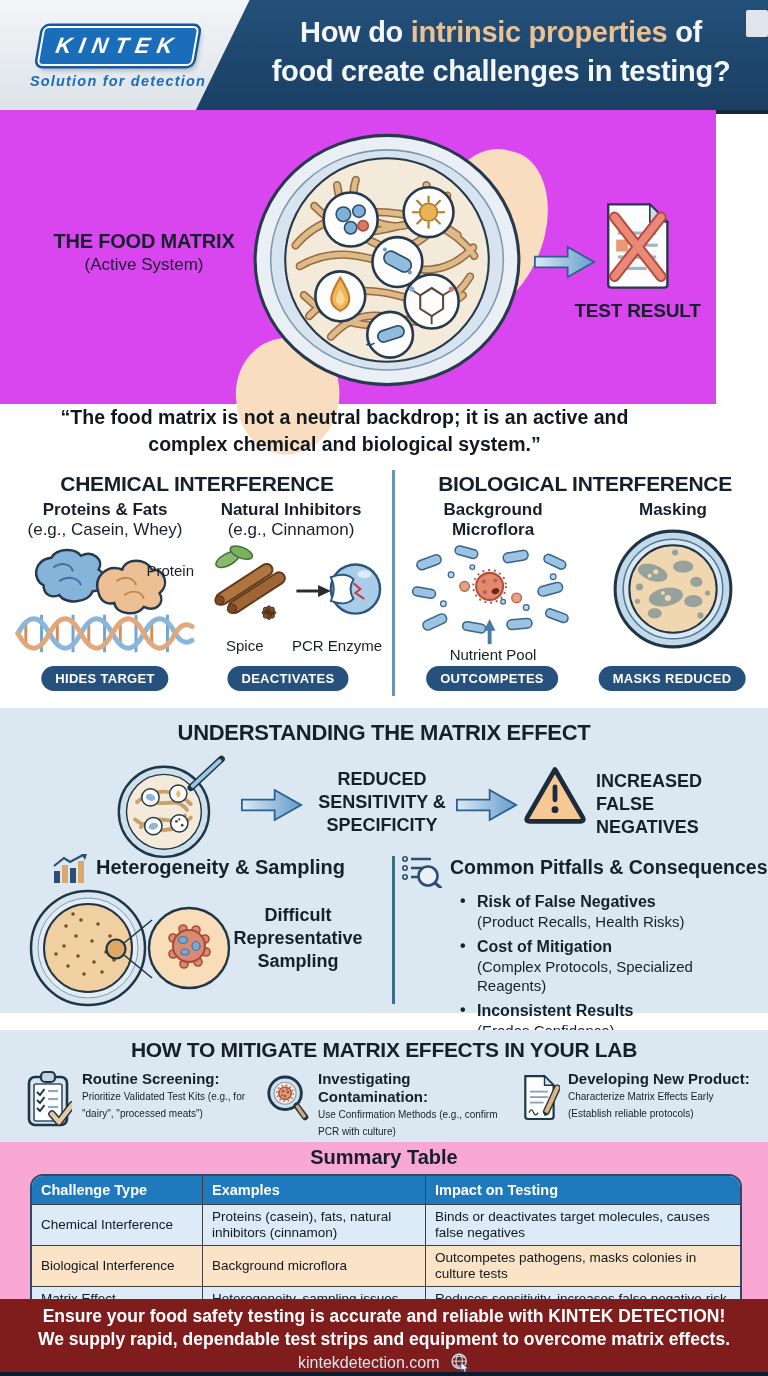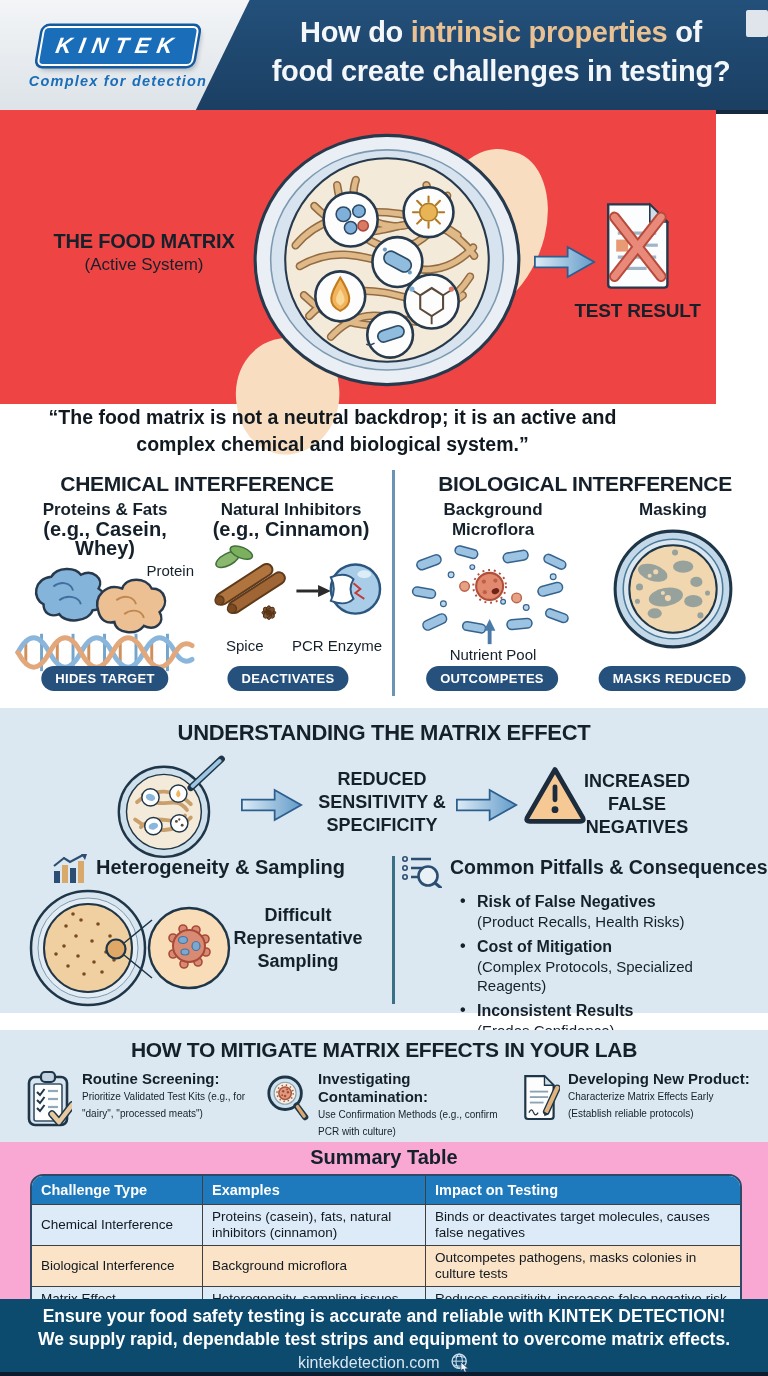--- a/index.html
+++ b/index.html
@@ -17,67 +17,67 @@
   .accent{color:#e9c193;}
   .logo-wrap{position:absolute;left:28px;top:26px;width:180px;text-align:center;}
   .logo-box{display:inline-block;background:#1a6db8;border-radius:6px;padding:5px 14px;
             transform:skewX(-10deg);border:2.5px solid #ffffff;
             box-shadow:0 0 0 2.5px #155a9e,3px 4px 5px rgba(10,30,60,.3);}
   .logo-text{display:inline-block;color:#fff;font-weight:bold;font-style:italic;
              font-size:22px;letter-spacing:7px;}
   .logo-tagline{margin-top:7px;color:#1a6db8;font-weight:bold;font-style:italic;
                 font-size:14.5px;letter-spacing:1.2px;}
   
-  .sec-fm{position:absolute;top:110px;left:0;width:716px;height:294px;background:#ef4444;}
+  .sec-fm{position:absolute;top:110px;left:0;width:716px;height:294px;background:#d946ef;}
   .blob{position:absolute;background:#f9ddc0;}
   .blob1{left:432px;top:38px;width:112px;height:168px;border-radius:52% 48% 60% 40%;transform:rotate(14deg);}
   .blob2{left:236px;top:228px;width:104px;height:116px;border-radius:55% 45% 60% 50%;transform:rotate(-9deg);}
   .fm-label{position:absolute;left:28px;top:120px;width:232px;text-align:center;}
   .fm-label .t1{font-size:20px;font-weight:bold;letter-spacing:-0.2px;}
   .fm-label .t2{font-size:17px;margin-top:2px;}
   .fm-bowl{position:absolute;left:252px;top:20px;width:270px;height:262px;}
   .fm-arrow{position:absolute;left:534px;top:134px;width:62px;height:36px;}
   .fm-doc{position:absolute;left:597px;top:86px;width:80px;height:100px;}
   .fm-result{position:absolute;left:555px;top:190px;width:165px;text-align:center;
              font-size:19px;font-weight:bold;letter-spacing:-0.2px;}
   
-  .quote{position:absolute;top:404px;left:0;width:665px;text-align:center;}
+  .quote{position:absolute;top:404px;left:12px;width:665px;text-align:center;}
   .quote span{display:inline-block;max-width:620px;font-size:19.5px;font-weight:bold;line-height:27px;color:#101820;}
   
   .sec-int{position:absolute;top:460px;left:0;width:768px;height:248px;background:#fff;}
   .int-divider{position:absolute;left:392px;top:10px;width:2.5px;height:226px;background:#6a94b4;}
   .int-title{position:absolute;top:12px;font-size:21px;font-weight:bold;letter-spacing:-0.3px;text-align:center;}
   .int-title.chem{left:14px;width:366px;}
   .int-title.bio{left:412px;width:346px;}
   .int-col{position:absolute;top:40px;text-align:center;}
   .col-a{left:12px;width:186px;}
   .col-b{left:198px;width:186px;}
   .col-c{left:406px;width:174px;}
   .col-d{left:586px;width:174px;}
   .int-h{font-size:17px;font-weight:bold;line-height:20px;}
-  .int-s{font-size:20px;line-height:19px;font-weight:bold;}
+  .int-s{font-size:17px;line-height:19px;}
   .int-col svg{display:block;margin:4px auto 0;}
   .cap{font-size:15px;color:#15202b;}
   .cap-protein{position:absolute;right:4px;top:62px;}
   .cap-row{position:relative;height:18px;margin-top:-2px;}
   .cap-spice{position:absolute;left:28px;top:0;}
   .cap-enzyme{position:absolute;right:2px;top:0;}
   .cap-nutrient{margin-top:-2px;}
   .badge{position:absolute;top:206px;transform:translateX(-50%);background:#27517d;color:#fff;
          font-weight:bold;font-size:13px;padding:5px 14px;border-radius:16px;letter-spacing:.3px;white-space:nowrap;}
   
   .sec-me{position:absolute;top:708px;left:0;width:768px;height:305px;background:#dbe8f1;}
   .me-title{position:absolute;top:12px;left:0;width:768px;text-align:center;
             font-size:22px;font-weight:bold;letter-spacing:-0.3px;}
   .me-bowl{position:absolute;left:114px;top:42px;width:120px;height:114px;}
   .me-arrow1{position:absolute;left:241px;top:78px;width:62px;height:38px;}
   .me-arrow2{position:absolute;left:456px;top:78px;width:62px;height:38px;}
   .me-step1{position:absolute;left:306px;top:60px;width:152px;text-align:center;
             font-size:18px;font-weight:bold;line-height:23px;}
-  .me-step2{position:absolute;left:567px;top:62px;width:140px;text-align:center;
+  .me-step2{position:absolute;left:596px;top:62px;width:140px;
             font-size:18px;font-weight:bold;line-height:23px;}
   .me-tri{position:absolute;left:522px;top:56px;width:66px;height:60px;}
   .me-divider{position:absolute;left:392px;top:148px;width:2.5px;height:148px;background:#3a7086;}
   .het-icon{position:absolute;left:52px;top:146px;width:36px;height:30px;}
   .het-title{position:absolute;left:96px;top:148px;font-size:20px;font-weight:bold;}
   .cookie{position:absolute;left:26px;top:178px;width:206px;height:124px;}
   .het-cap{position:absolute;left:222px;top:196px;width:152px;text-align:center;
            font-size:18px;font-weight:bold;line-height:23px;}
   .pit-icon{position:absolute;left:400px;top:144px;width:42px;height:36px;}
   .pit-title{position:absolute;left:450px;top:148px;font-size:19.5px;font-weight:bold;}
@@ -106,39 +106,39 @@
   .tbl-wrap{position:absolute;left:30px;top:32px;width:708px;border:2.5px solid #2e4a66;
             border-radius:13px;overflow:hidden;background:#fff;}
   table{width:100%;border-collapse:collapse;border-style:hidden;}
   th{background:#1e7abc;color:#fff;text-align:left;font-size:14.5px;font-weight:bold;
      padding:6px 9px;border:1.5px solid #3f3f3f;}
   td{font-size:13.5px;line-height:16px;padding:4px 9px;border:1.5px solid #3f3f3f;color:#101820;}
   .cw1{width:152px;}.cw2{width:204px;}
   .row-blue td{background:#dcebf7;}
   .row-peach td{background:#fae3c7;}
   
-  .footer{position:absolute;top:1299px;left:0;width:768px;height:73px;background:#0c4a6e;
+  .footer{position:absolute;top:1299px;left:0;width:768px;height:73px;background:#7f1d1d;
           color:#fff;text-align:center;}
   .f1{position:absolute;top:7px;left:0;width:768px;font-size:17.5px;font-weight:bold;}
   .f2{position:absolute;top:30px;left:0;width:768px;font-size:17.5px;font-weight:bold;}
   .fsite{position:absolute;top:53px;left:0;width:768px;font-size:16px;color:#d9e6f1;}
   .fsite svg{vertical-align:-4px;margin-left:6px;}
   .bottom-strip{position:absolute;top:1372px;left:0;width:768px;height:4px;background:#0c1c2e;}
 </style>
 </head>
 <body>
 
 <div class="page">
 
   <div class="header">
     <div class="header-blue"></div>
     <div class="corner-sq"></div>
     <div class="logo-wrap">
       <span class="logo-box"><span class="logo-text">KINTEK</span></span>
-      <div class="logo-tagline">Complex for detection</div>
+      <div class="logo-tagline">Solution for detection</div>
     </div>
     <div class="header-title">
       <span>How do </span><span class="accent">intrinsic properties</span><span> of</span><br>
       <span>food create challenges in testing?</span>
     </div>
   </div>
 
   <div class="sec-fm">
     <div class="blob blob1"></div>
     <div class="blob blob2"></div>

